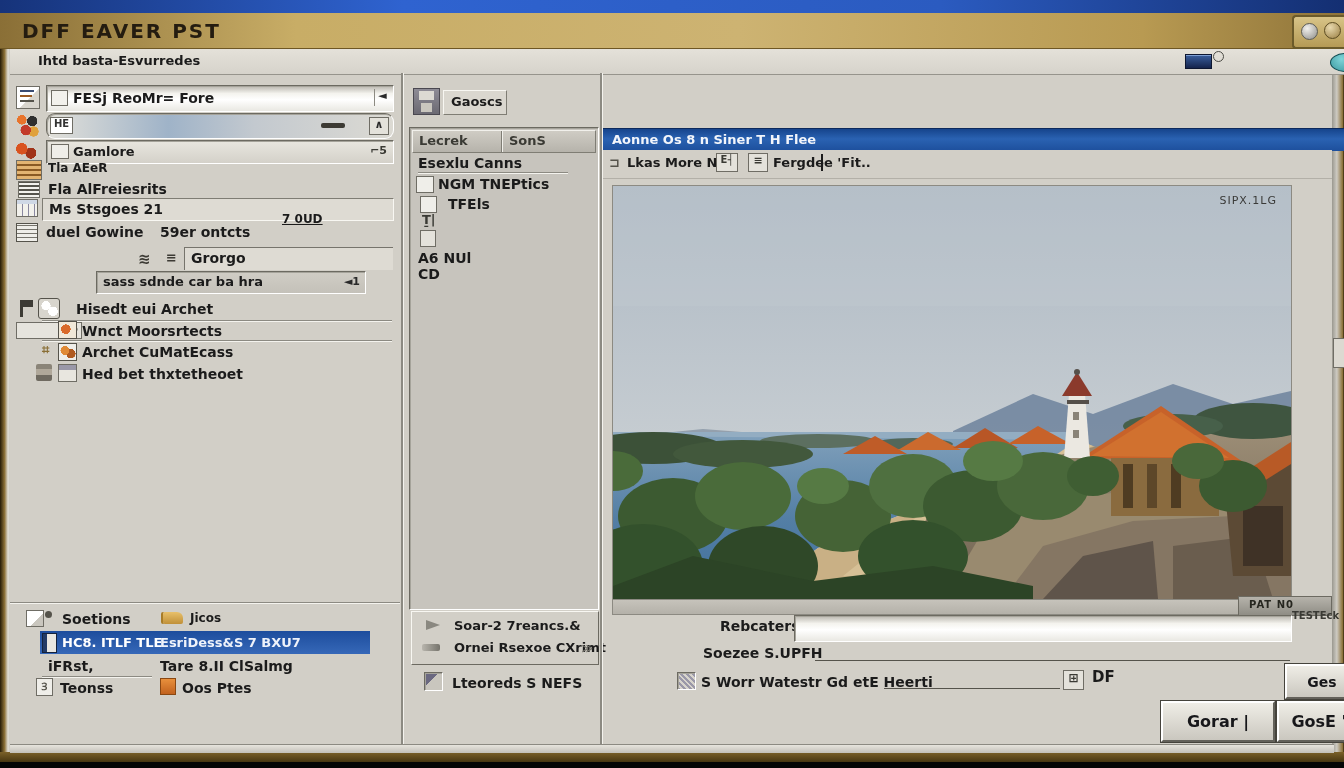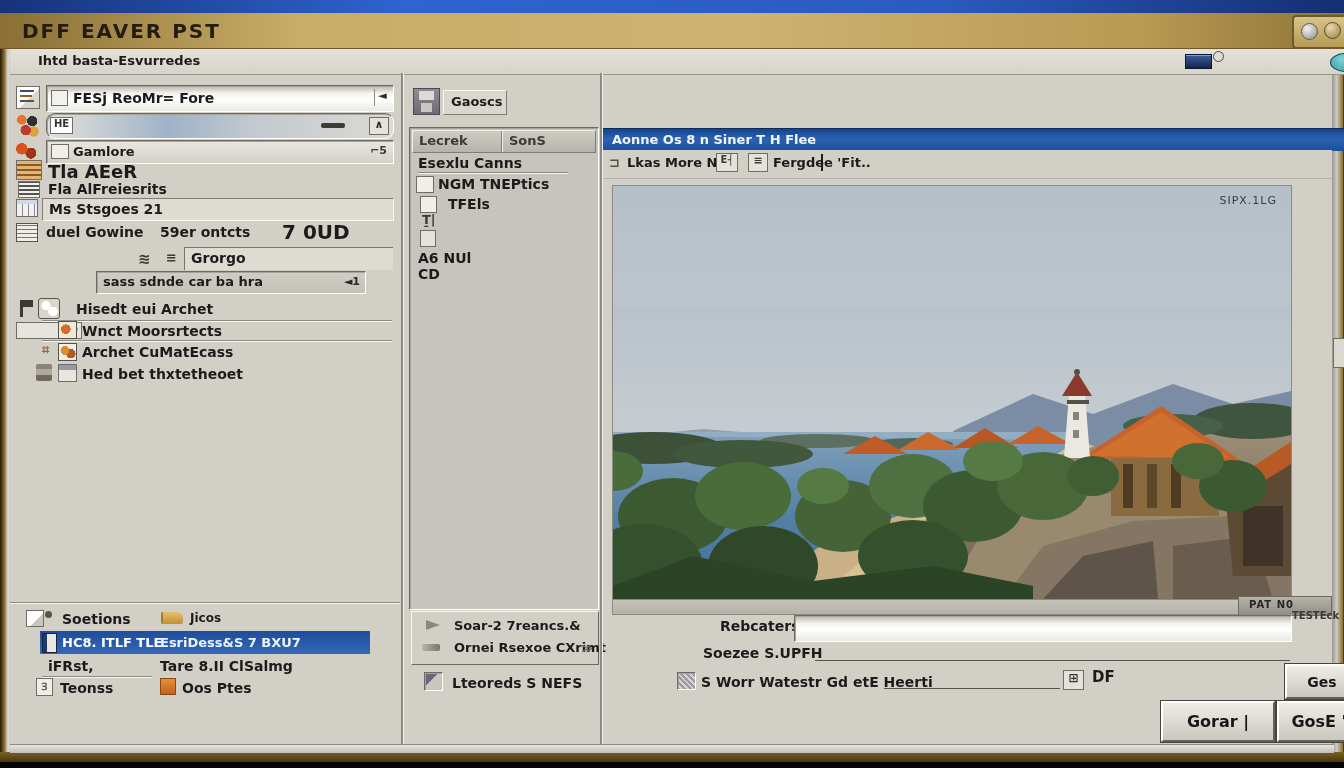--- a/index.html
+++ b/index.html
@@ -79,37 +79,37 @@
   <div class="abs icon" style="left:14px;top:140px;width:26px;height:22px;background:
        radial-gradient(circle at 30% 40%,#d9531f 25%,transparent 26%),
        radial-gradient(circle at 65% 60%,#a03318 25%,transparent 26%),#d2cfc7;"></div>
   <div class="abs inset2" style="left:46px;top:140px;width:346px;height:22px;background:linear-gradient(#e8e6df,#d4d1c9);">
     <span class="abs smallbox" style="left:4px;top:3px;width:16px;height:13px;background:#efeee9;"></span>
     <span class="abs txt" style="left:26px;top:3px;">Gamlore</span>
     <span class="abs txtsm" style="right:6px;top:3px;color:#3a3a34;">⌐5</span>
   </div>
 
   <div class="abs icon" style="left:16px;top:160px;width:24px;height:18px;border:1px solid #6f6d65;background:repeating-linear-gradient(0deg,#e3b472 0 3px,#8a5a24 3px 5px);"></div>
-  <span class="abs txt" style="left:48px;top:161px;font-size:18px;">Tla AEeR</span>
+  <span class="abs txt" style="left:48px;top:161px;font-size:12px;">Tla AEeR</span>
 
   <div class="abs icon" style="left:18px;top:181px;width:20px;height:15px;border:1px solid #6f6d65;background:repeating-linear-gradient(0deg,#f2f1ec 0 2px,#55534b 2px 4px);"></div>
   <span class="abs txt" style="left:48px;top:181px;font-size:14px;">Fla AlFreiesrits</span>
   <div class="abs hline" style="left:46px;top:198px;width:346px;"></div>
 
   <div class="abs icon" style="left:16px;top:199px;width:20px;height:16px;border:1px solid #6f6d65;background:
        linear-gradient(#cfd8e6 0 4px,transparent 4px),repeating-linear-gradient(90deg,#f2f1ec 0 5px,#8a88a0 5px 6px);"></div>
   <div class="abs inset" style="left:42px;top:198px;width:350px;height:21px;background:#dedbd3;">
     <span class="abs txt" style="left:6px;top:2px;font-size:14px;">Ms Stsgoes 21</span>
   </div>
 
   <div class="abs icon" style="left:16px;top:223px;width:20px;height:17px;border:1px solid #55534b;background:
        repeating-linear-gradient(0deg,#efeee9 0 3px,#76746c 3px 4px),#efeee9;"></div>
   <span class="abs txt" style="left:46px;top:224px;font-size:14px;">duel Gowine</span>
   <span class="abs txt" style="left:160px;top:224px;font-size:14px;">59er ontcts</span>
-  <span class="abs txt" style="left:282px;top:220px;font-size:20px;">7 0UD</span>
+  <span class="abs txt" style="left:282px;top:212px;font-size:12px;text-decoration:underline;">7 0UD</span>
 
   <span class="abs txt" style="left:138px;top:250px;font-size:15px;color:#3c3a34;">≋</span>
   <span class="abs txt" style="left:166px;top:250px;font-size:13px;color:#3c3a34;">≡</span>
   <div class="abs" style="left:184px;top:247px;width:208px;height:22px;border-top:1px solid #76746c;border-left:1px solid #76746c;background:#dedbd3;">
     <span class="abs txt" style="left:6px;top:2px;font-size:14px;">Grorgo</span>
   </div>
 
   <div class="abs inset2" style="left:96px;top:271px;width:268px;height:21px;background:linear-gradient(#d0cdc5,#c4c1b9);">
     <span class="abs txt" style="left:6px;top:2px;">sass sdnde car ba hra</span>
     <span class="abs txtsm" style="right:5px;top:3px;color:#2a2a2a;">◄1</span>

